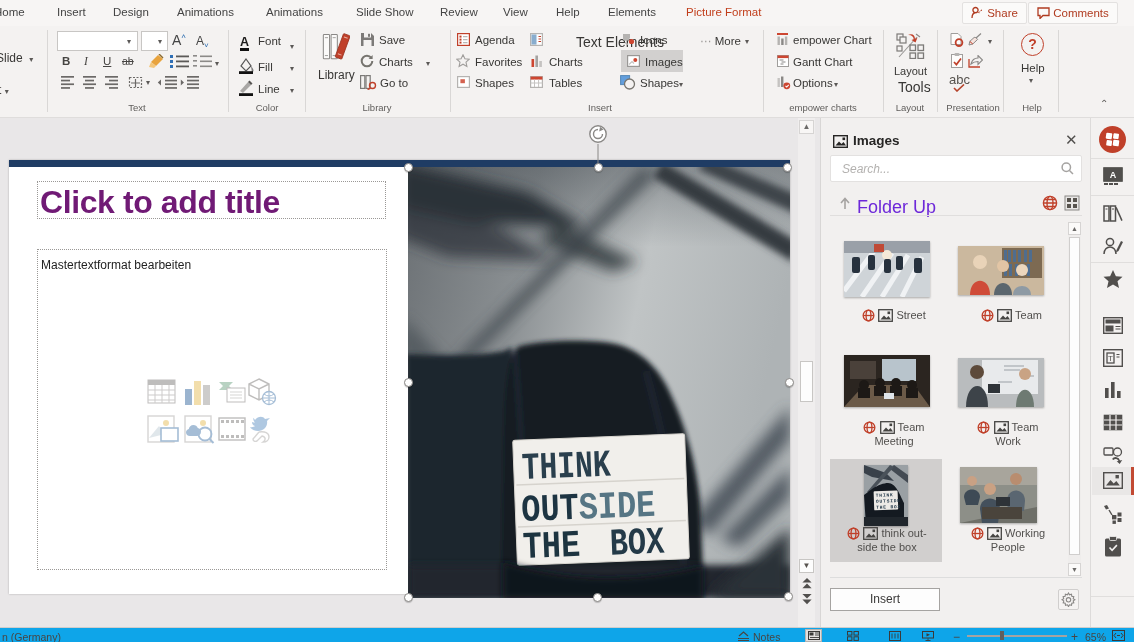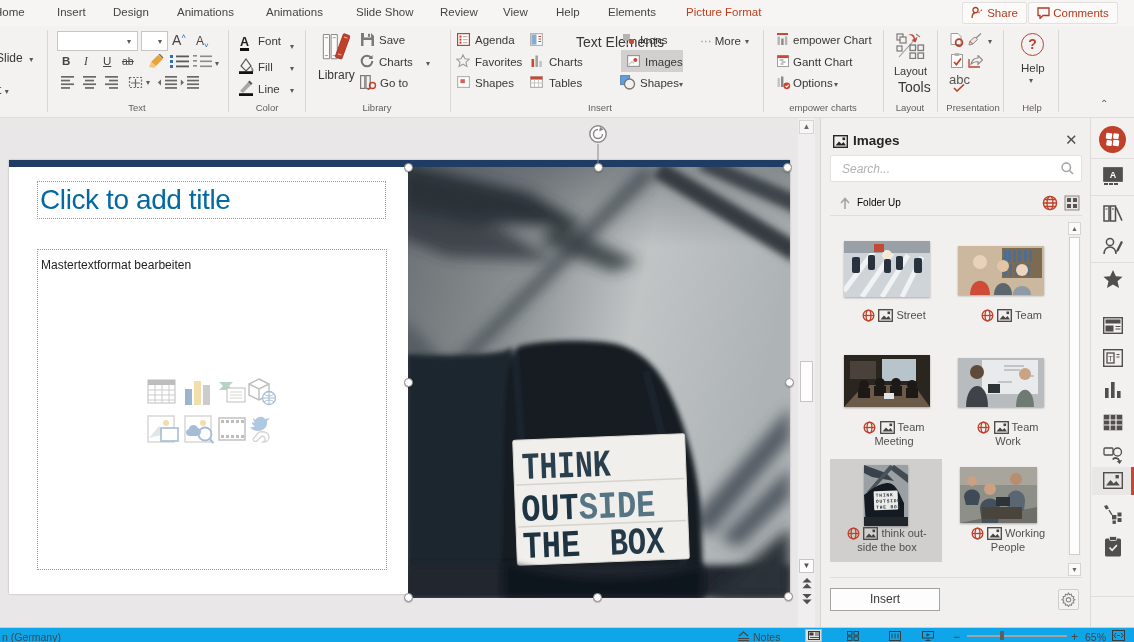--- a/index.html
+++ b/index.html
@@ -338,21 +338,21 @@
   <span style="position:absolute;left:1100px;top:72px;color:#5b5957;font-size:10px">⌃</span>
 </div>
 
 <div class="abs" id="canvas">
   
   <div style="position:absolute;left:9px;top:42px;width:781px;height:434px;background:#fff;box-shadow:0 0 2px rgba(0,0,0,.25)"></div>
   <div style="position:absolute;left:9px;top:42px;width:781px;height:7px;background:#1f3c64"></div>
 
   
   <div style="position:absolute;left:37px;top:63px;width:349px;height:38px;border:1px dotted #9a9896"></div>
-  <div style="position:absolute;left:40px;top:66px;font-size:28px;font-weight:normal;color:#0369a1;letter-spacing:-0.4px">Click to add title</div>
+  <div style="position:absolute;left:40px;top:66px;font-size:32px;font-weight:bold;color:#701a75;letter-spacing:-0.4px">Click to add title</div>
 
   
   <div style="position:absolute;left:37px;top:131px;width:350px;height:321px;border:1px dotted #9a9896"></div>
   <div style="position:absolute;left:41px;top:140px;font-size:12px;color:#222">Mastertextformat bearbeiten</div>
 
   
   <svg style="position:absolute;left:147px;top:258px;opacity:.55" width="133" height="70" viewBox="0 0 133 70">
 
     <g>
         <rect x="1" y="4" width="27" height="23" fill="#fff" stroke="#8a8886"></rect>
@@ -546,21 +546,21 @@
   <div style="position:absolute;left:9px;top:37px;width:252px;height:27px;background:#fff;border:1px solid #e3e1e0;border-radius:2px"></div>
   <span style="position:absolute;left:21px;top:44px;font-size:12px;font-style:italic;color:#b3b1af">Search...</span>
   <svg style="position:absolute;left:240px;top:44px" width="13" height="13" viewBox="0 0 13 13">
       <circle cx="5.3" cy="5.3" r="4.2" fill="none" stroke="#a5a3a1" stroke-width="1.5"></circle>
       <path d="M8.5 8.5 l3.5 3.5" stroke="#a5a3a1" stroke-width="1.5"></path>
     </svg>
 
   <svg style="position:absolute;left:18px;top:79px" width="12" height="13" viewBox="0 0 12 13">
       <path d="M6 12 V2 M2 6 L6 1.5 L10 6" fill="none" stroke="#a5a3a1" stroke-width="1.6"></path>
     </svg>
-  <span style="position:absolute;left:36px;top:79px;font-size:10px;color:#000000">Folder Up</span>
+  <span style="position:absolute;left:36px;top:79px;font-size:18px;color:#6d28d9">Folder Up</span>
   <svg class="globe" style="position:absolute;left:221px;top:77px" width="16" height="16" viewBox="0 0 16 16">
       <g fill="none" stroke="#c0402a" stroke-width="1.4">
         <circle cx="8" cy="8" r="6.6"></circle>
         <ellipse cx="8" cy="8" rx="3" ry="6.6"></ellipse>
         <path d="M1.5 8h13M2.5 4.5h11M2.5 11.5h11"></path>
       </g>
     </svg>
   <svg style="position:absolute;left:243px;top:77px" width="16" height="16" viewBox="0 0 16 16">
       <rect x="1" y="1" width="14" height="14" fill="#e8e6e5" stroke="#8a8886"></rect>
       <g fill="#57534e">

